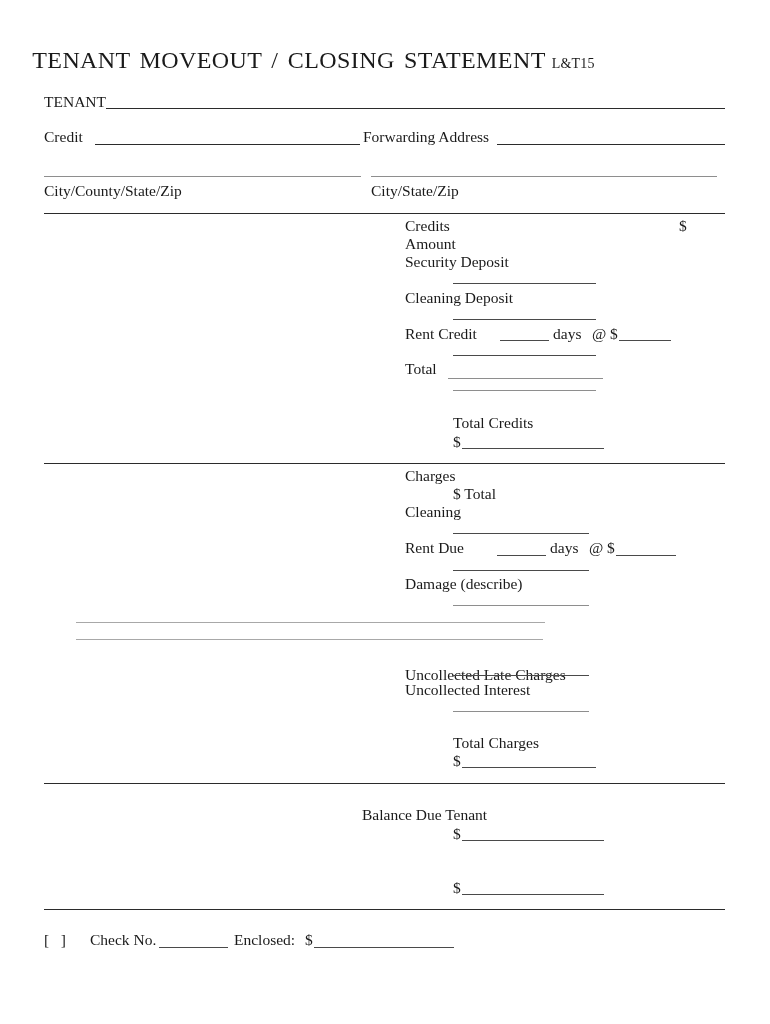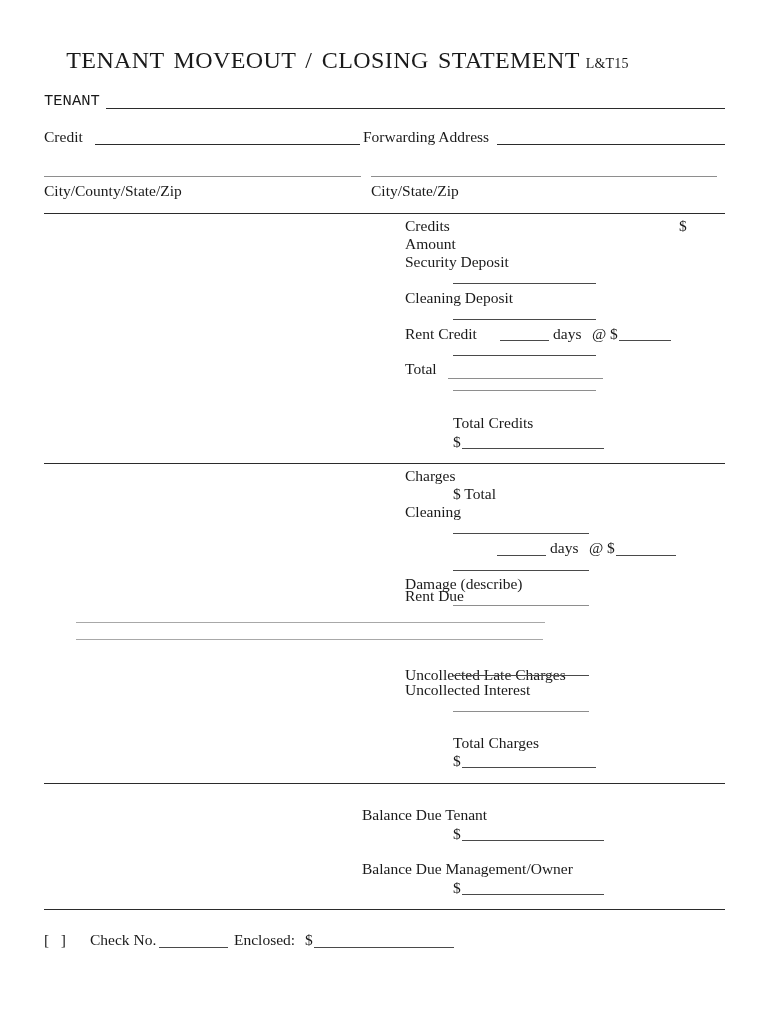--- a/index.html
+++ b/index.html
@@ -34,21 +34,20 @@
   .rule.light { border-top: 1px solid #a8a8a8; }
   .rule.dark  { border-top: 1px solid #2b2b2b; }
 
   
   #title {
     position: absolute;
     left: 0;
     top: 47px;
     width: 627px;
     text-align: center;
-    padding-left: 34px;
   }
   #title .main {
     font-size: 24px;
     letter-spacing: 0.4px;
     word-spacing: 3px;
   }
   #title .code {
     font-size: 14px;
     letter-spacing: 0.2px;
     margin-left: 6px;
@@ -59,21 +58,21 @@
 </style>
 </head>
 <body>
 
 <div id="page">
 
   <div id="title">
     <span class="main">TENANT  MOVEOUT / CLOSING  STATEMENT</span><span class="code">L&amp;T15</span>
   </div>
 
-  <span class="t lbl" style="left:44px; top:94px;font-family:Liberation Mono, monospace;">TENANT</span>
+  <span class="t lbl" style="left:44px; top:94px;">TENANT</span>
   <div class="rule dark" style="left:106px; top:108px; width:619px;"></div>
 
   <span class="t lbl" style="left:44px; top:129px;">Credit</span>
   <div class="rule dark" style="left:95px; top:144px; width:265px;"></div>
 
   <span class="t lbl" style="left:363px; top:129px;">Forwarding Address</span>
   <div class="rule dark" style="left:497px; top:144px; width:228px;"></div>
 
   <div class="rule thin" style="left:44px; top:176px; width:317px;"></div>
   <span class="t lbl" style="left:44px; top:183px;">City/County/State/Zip</span>
@@ -112,21 +111,21 @@
   <div class="rule" style="left:462px; top:448px; width:142px;"></div>
 
   <div class="rule dark" style="left:44px; top:463px; width:681px;"></div>
 
   <span class="t lbl" style="left:405px; top:468px;text-align:center;">Charges</span>
   <span class="t lbl" style="left:453px; top:486px;">$ Total</span>
 
   <span class="t lbl" style="left:405px; top:504px;">Cleaning</span>
   <div class="rule" style="left:453px; top:533px; width:136px;"></div>
 
-  <span class="t lbl" style="left:405px; top:540px;margin-top:48px;">Rent Due</span>
+  <span class="t lbl" style="left:405px; top:540px;">Rent Due</span>
   <div class="rule" style="left:497px; top:555px; width:49px;"></div>
   <span class="t lbl" style="left:550px; top:540px;">days</span>
   <span class="t lbl" style="left:589px; top:540px;">@</span>
   <span class="t lbl" style="left:607px; top:540px;">$</span>
   <div class="rule" style="left:616px; top:555px; width:60px;"></div>
 
   <div class="rule" style="left:453px; top:570px; width:136px;"></div>
   <span class="t lbl" style="left:405px; top:576px;">Damage (describe)</span>
   <div class="rule thin" style="left:453px; top:605px; width:136px;"></div>
 
@@ -142,21 +141,20 @@
   <span class="t lbl" style="left:453px; top:735px;">Total Charges</span>
   <span class="t lbl" style="left:453px; top:753px;">$</span>
   <div class="rule" style="left:462px; top:767px; width:134px;"></div>
 
   <div class="rule dark" style="left:44px; top:783px; width:681px;"></div>
 
   <span class="t lbl" style="left:362px; top:807px;">Balance Due Tenant</span>
   <span class="t lbl" style="left:453px; top:826px;">$</span>
   <div class="rule" style="left:462px; top:840px; width:142px;"></div>
 
-  <span class="t lbl" style="left:362px; top:861px;">Balance Due Management/Owner</span>
   <span class="t lbl" style="left:453px; top:880px;">$</span>
   <div class="rule" style="left:462px; top:894px; width:142px;"></div>
 
   <div class="rule dark" style="left:44px; top:909px; width:681px;"></div>
 
   <span class="t lbl" style="left:44px; top:932px;">[   ]</span>
   <span class="t lbl" style="left:90px; top:932px;">Check No.</span>
   <div class="rule" style="left:159px; top:947px; width:69px;"></div>
   <span class="t lbl" style="left:234px; top:932px;">Enclosed:</span>
   <span class="t lbl" style="left:305px; top:932px;">$</span>

